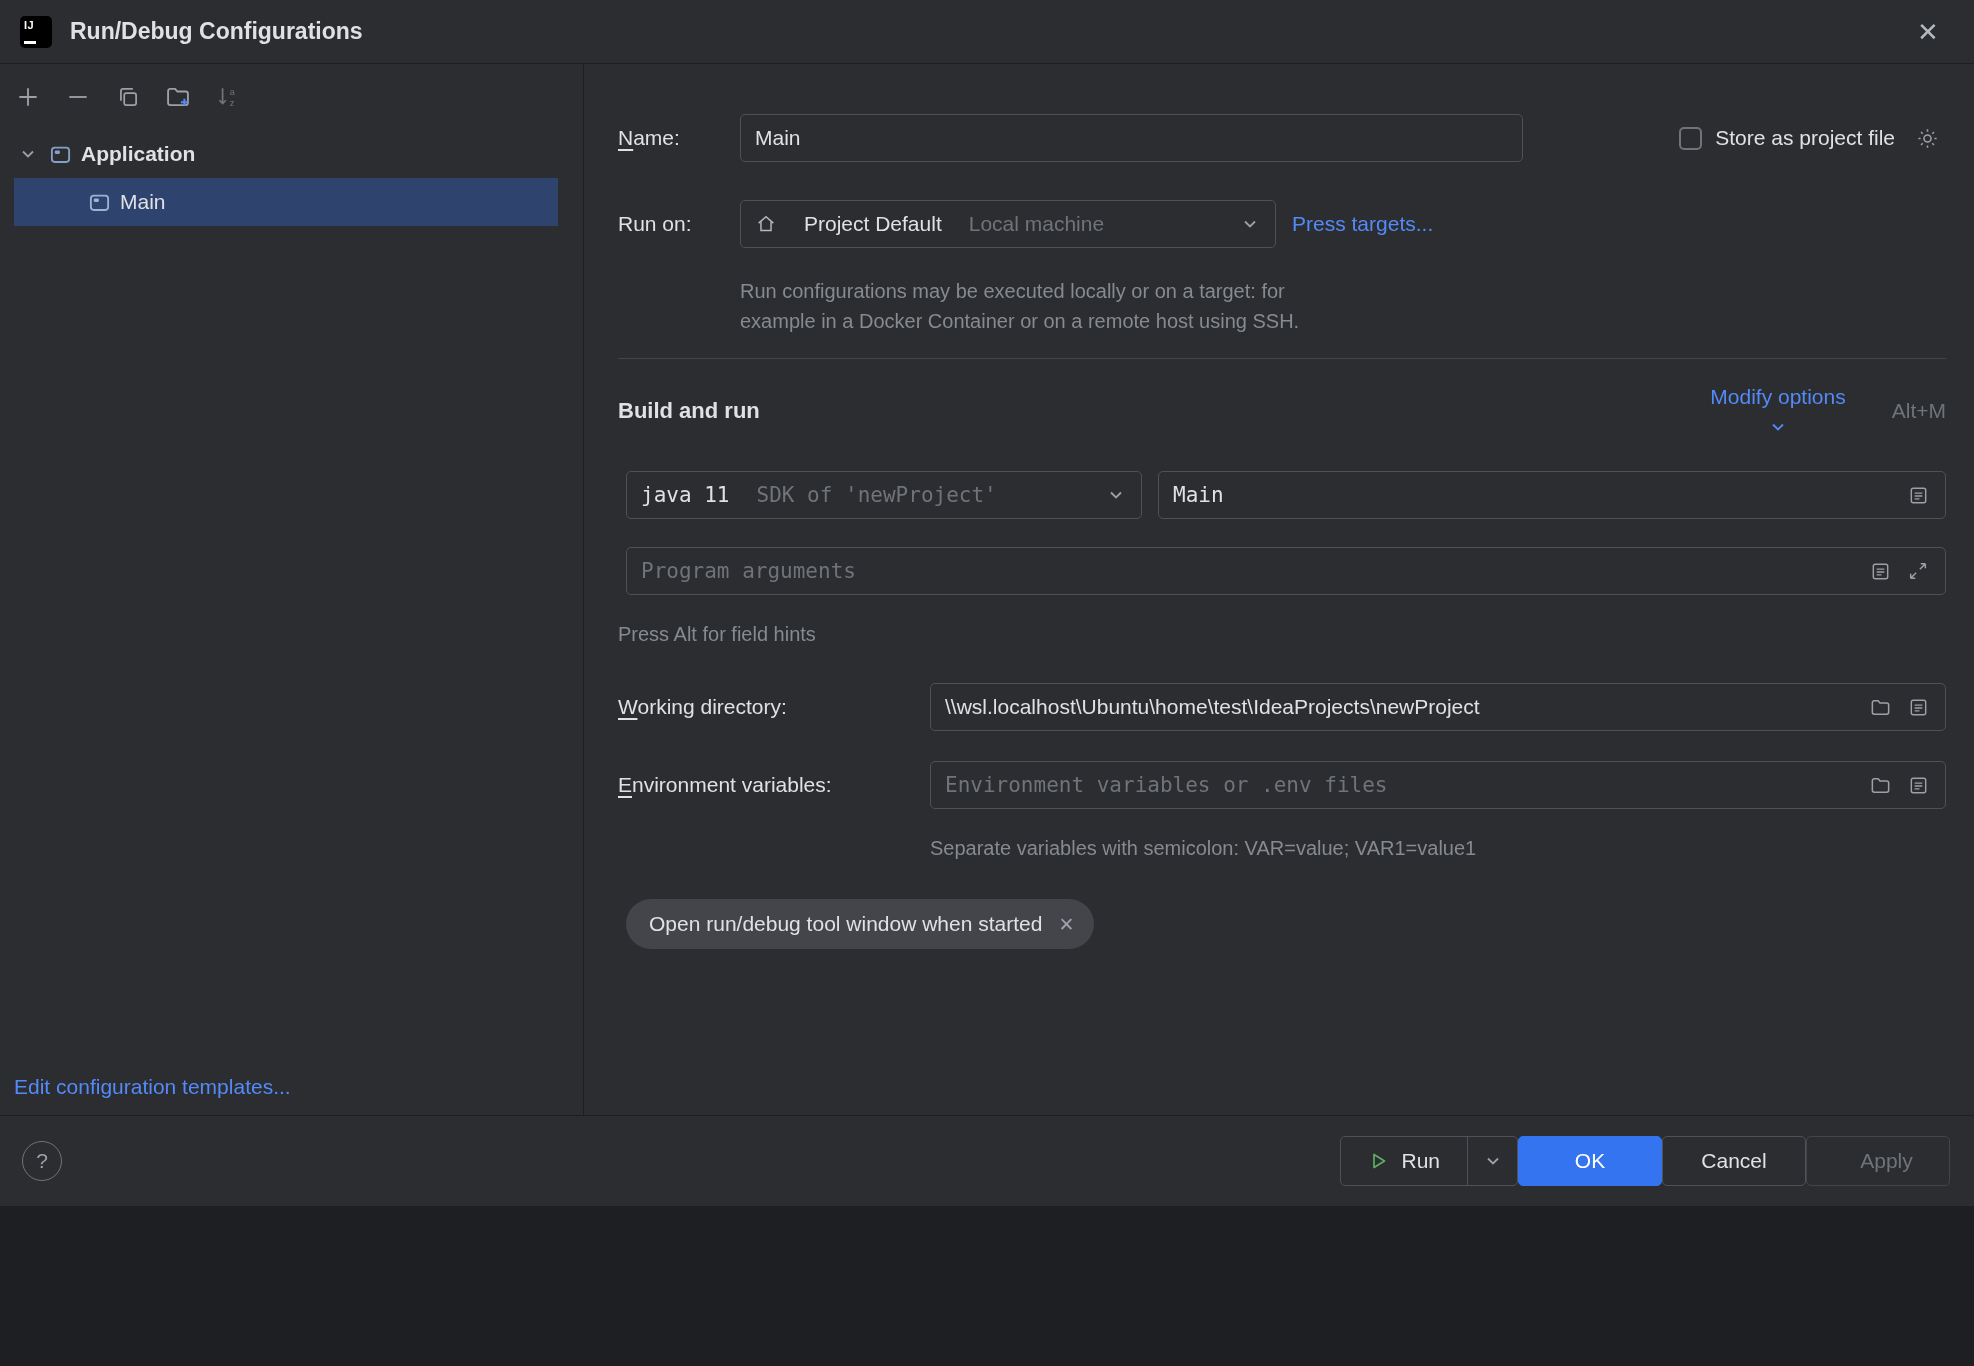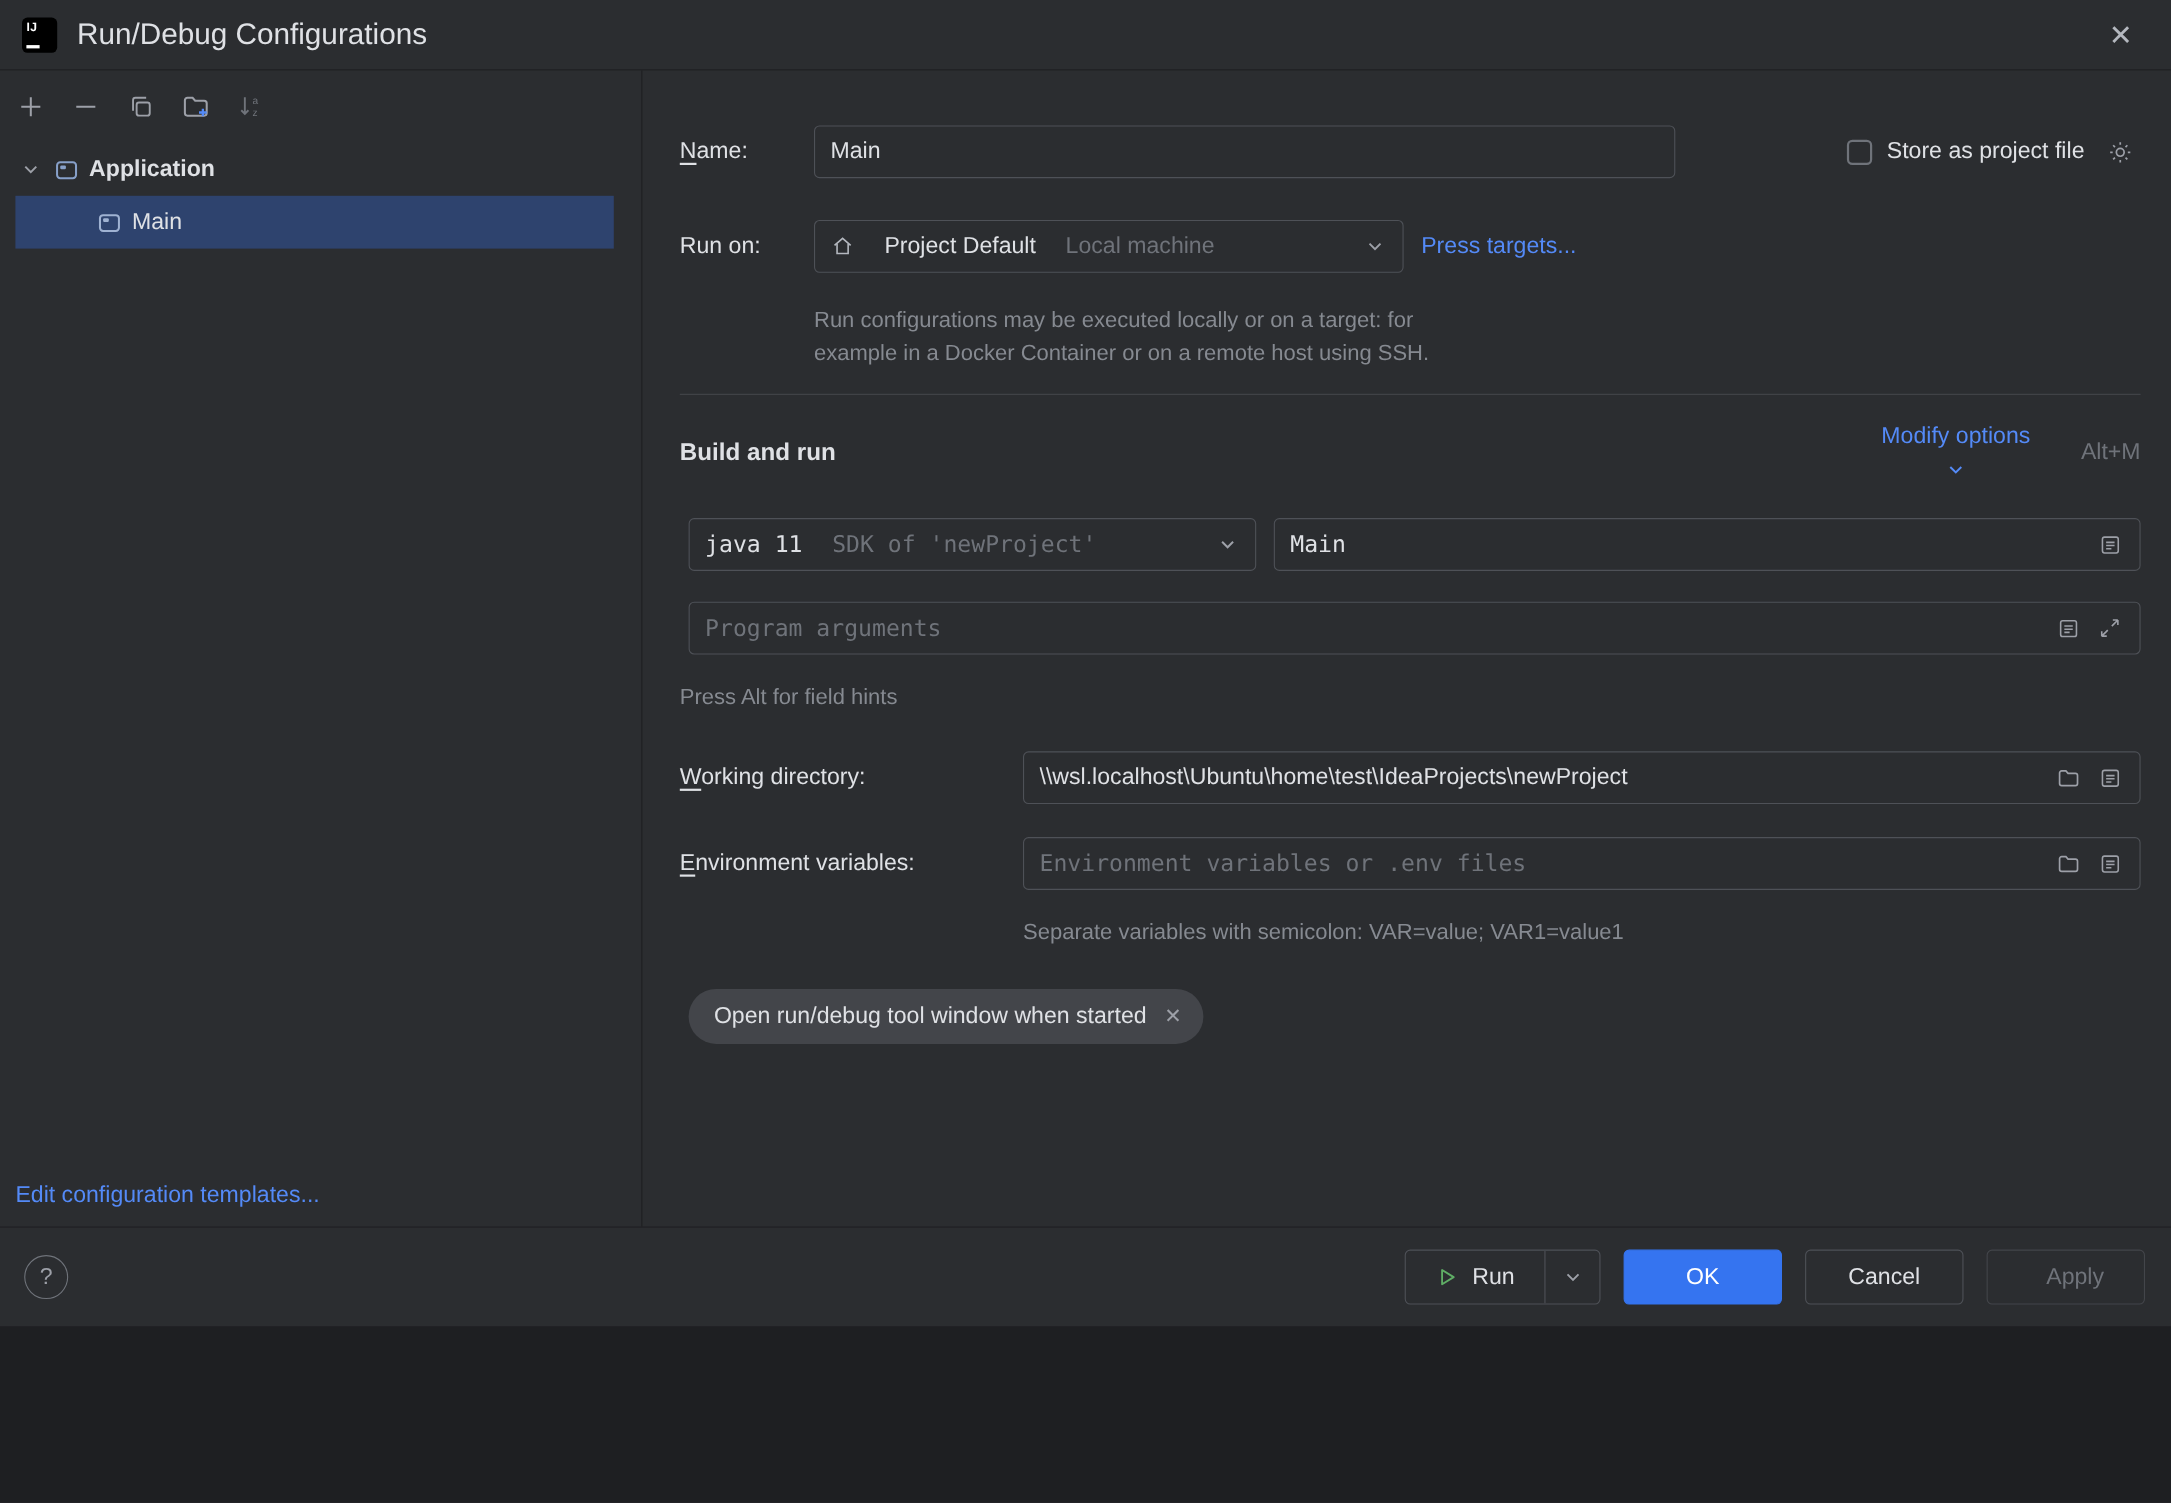--- a/index.html
+++ b/index.html
@@ -10,21 +10,21 @@
     display:flex; flex-direction:column; overflow:hidden; position:relative;
   }
   svg { display:block; }
 
   
   .titlebar { height:64px; display:flex; align-items:center; padding:0 26px 0 20px;
     border-bottom:1px solid #1e1f22; flex-shrink:0; }
   .logo { width:32px; height:32px; background:#000; border-radius:5px; position:relative; margin-right:18px; flex-shrink:0; }
   .logo-text { position:absolute; top:3px; left:4px; font-size:11px; font-weight:bold; color:#fff; letter-spacing:.5px; }
   .logo-bar { position:absolute; left:4px; bottom:4px; width:12px; height:3px; background:#fff; }
-  .title { font-size:27px; font-weight:400; color:#dfe1e5; }
+  .title { font-size:23px; font-weight:700; color:#dfe1e5; }
   .close-btn { margin-left:auto; width:40px; height:40px; display:flex; align-items:center; justify-content:center;
     border-radius:5px; cursor:pointer; color:#b4b8bf; font-size:26px; line-height:1; }
 
   
   .bodyrow { flex:1; display:flex; min-height:0; }
   .sidebar { width:584px; border-right:1px solid #1e1f22; position:relative; flex-shrink:0; }
   .toolbar { height:66px; display:flex; align-items:center; padding-left:6px; gap:6px; }
   .tool-btn { width:44px; height:40px; display:flex; align-items:center; justify-content:center; border-radius:4px; cursor:pointer; }
 
   .tree-row { height:48px; display:flex; align-items:center; font-size:21px; cursor:pointer; }
@@ -87,21 +87,21 @@
   .mt38 { margin-top:38px; } .mt28 { margin-top:28px; } .mt34 { margin-top:34px; }
   .mt30 { margin-top:30px; } .mt24 { margin-top:24px; }
   .indent-fields { margin-left:122px; }
   .indent-wide { margin-left:312px; }
 
   
   .footer { height:91px; border-top:1px solid #1e1f22; display:flex; align-items:center;
     padding:0 24px 0 22px; flex-shrink:0; }
   .help-circle { width:40px; height:40px; border:1.5px solid #6f737a; border-radius:50%; color:#9da0a8;
     display:flex; align-items:center; justify-content:center; font-size:21px; cursor:pointer; }
-  .footer-buttons { margin-left:auto; display:flex; align-items:flex-end; gap:21px; }
+  .footer-buttons { margin-left:auto; display:flex; align-items:flex-end; }
   .btn { height:50px; border-radius:5px; display:flex; align-items:center; justify-content:center;
     font-size:21px; padding:0 30px; border:1px solid #4e5157; background:transparent; color:#dfe1e5;
     cursor:pointer; font-family:inherit; min-width:144px; }
   .btn-primary { background:#3574f0; border-color:#3574f0; color:#ffffff; }
   .btn-disabled { border-color:#43454a; color:#6f737a; cursor:default;padding-left:47px; }
   .run-split { display:flex; align-items:stretch; border:1px solid #4e5157; border-radius:5px; height:50px; overflow:hidden; }
   .run-main { display:flex; align-items:center; gap:11px; padding:0 27px; font-size:21px; cursor:pointer; }
   .run-chevron { width:50px; display:flex; align-items:center; justify-content:center; border-left:1px solid #4e5157; cursor:pointer; }
 </style>
 </head>

